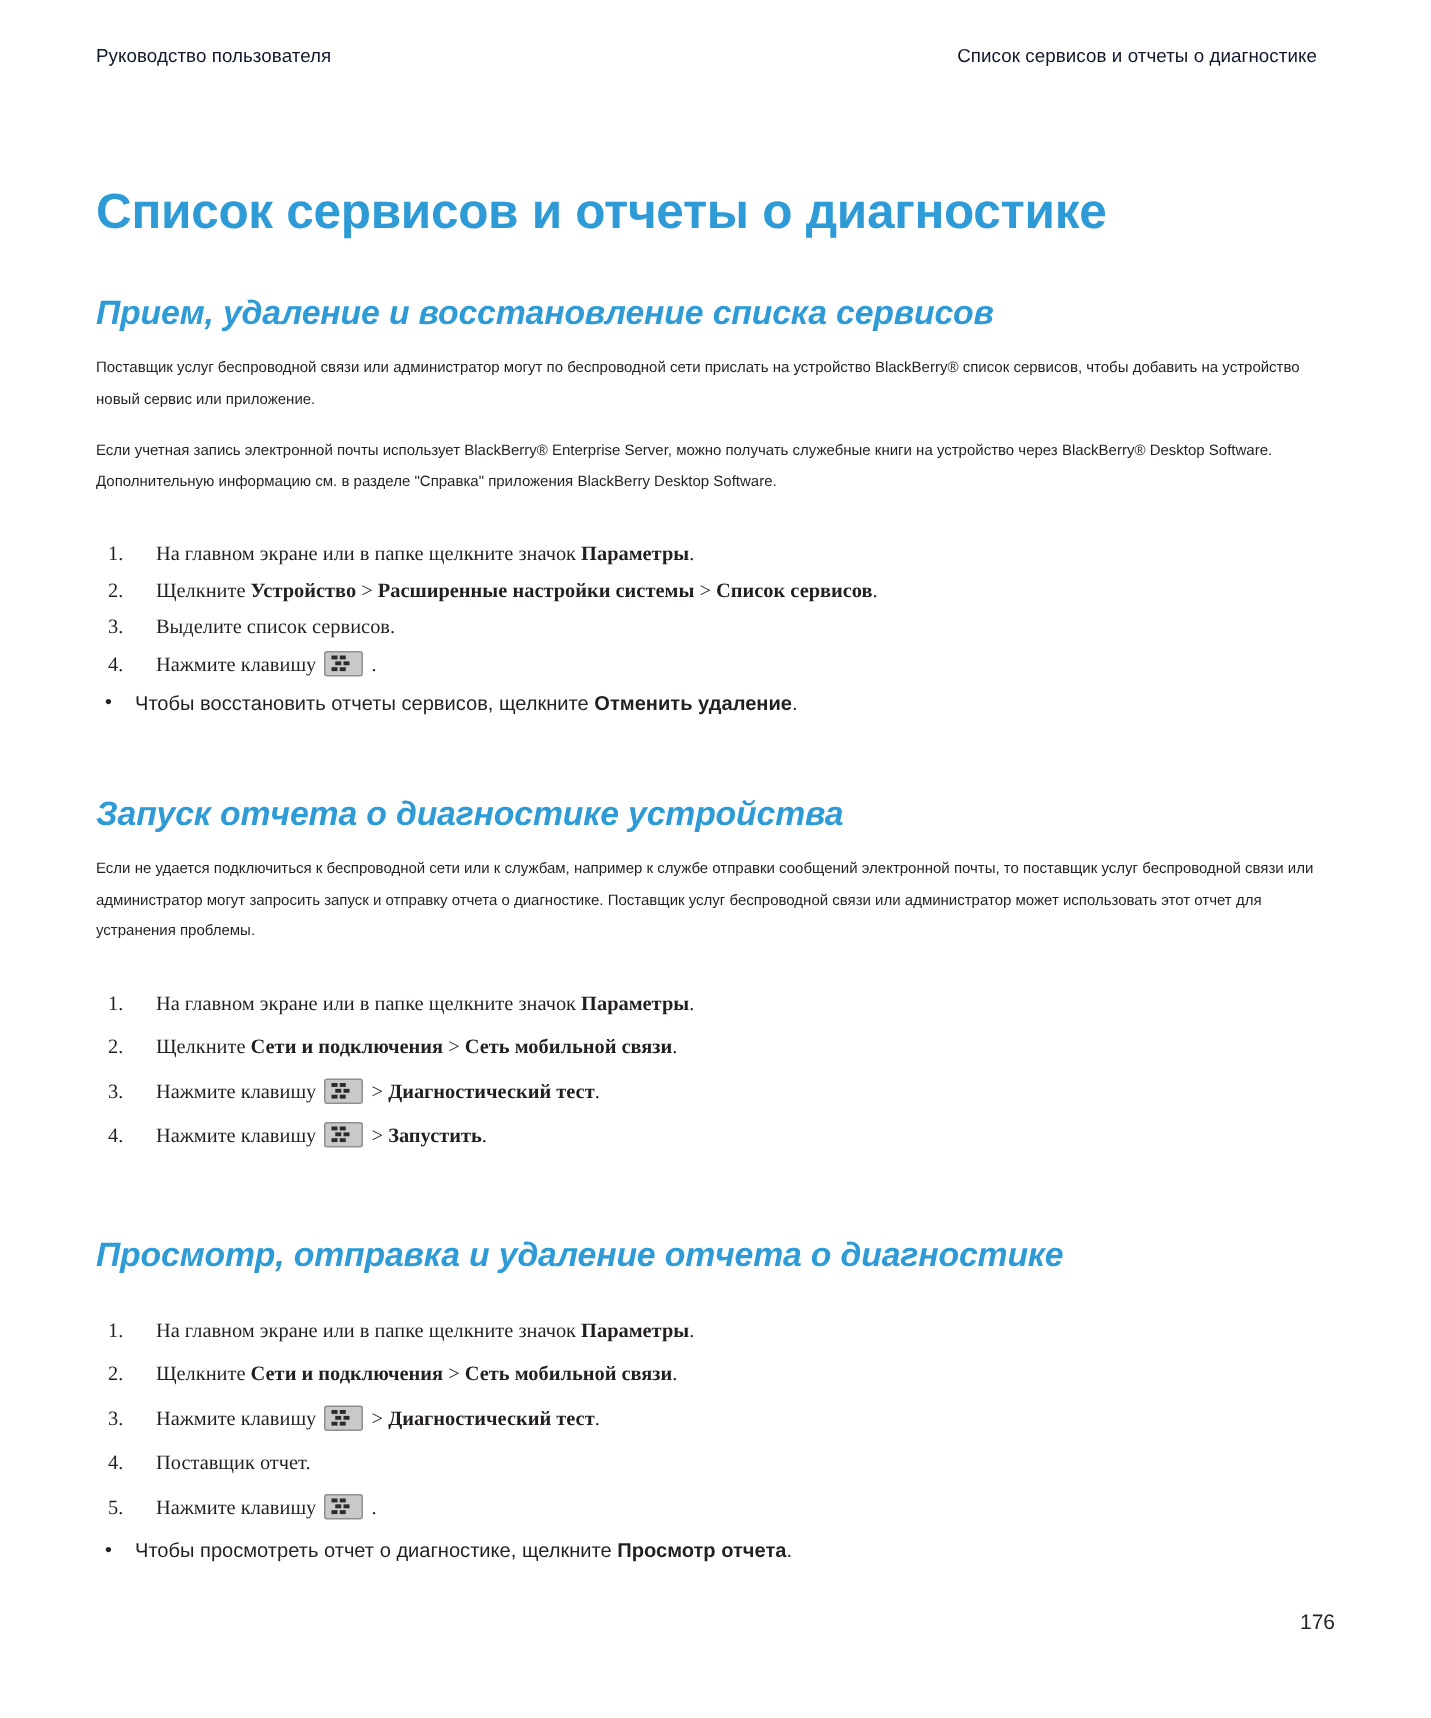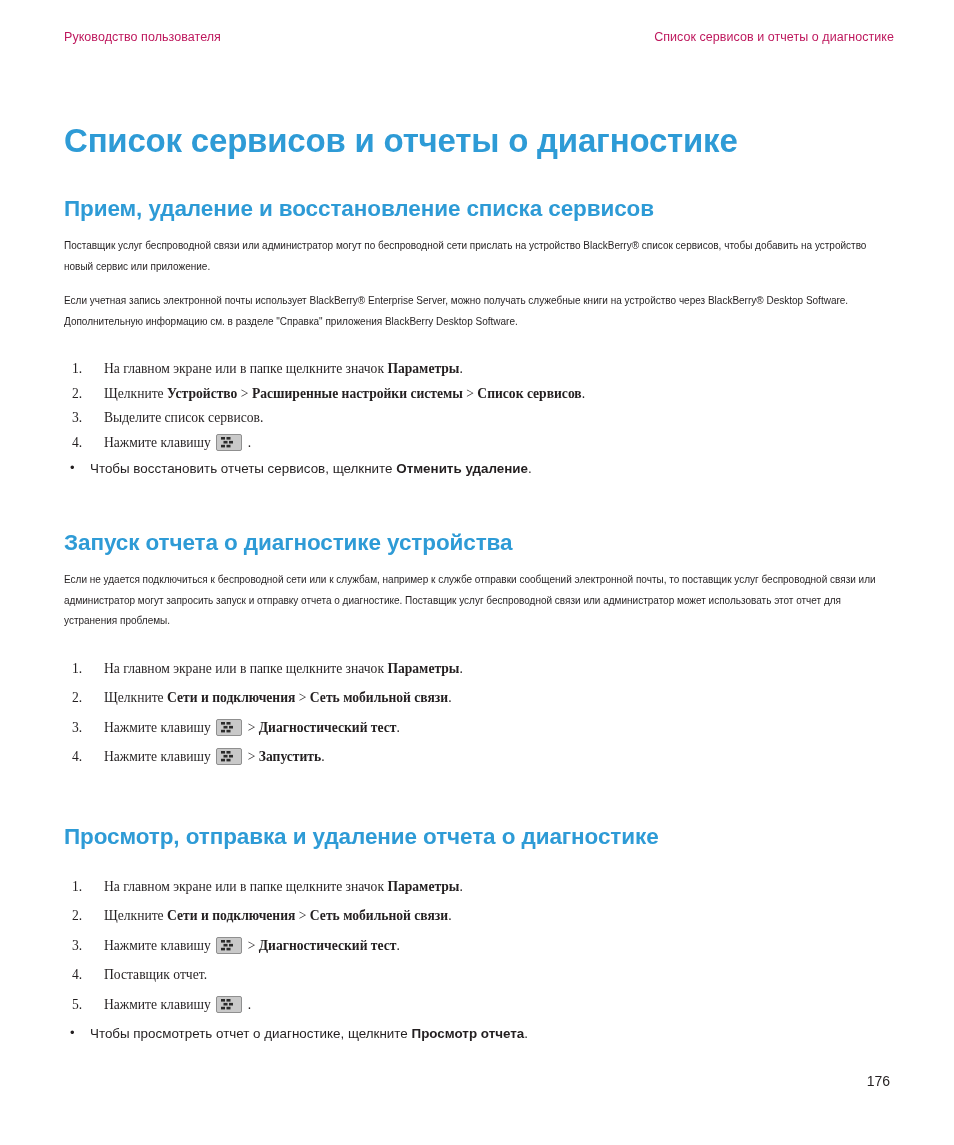--- a/index.html
+++ b/index.html
@@ -19,26 +19,26 @@
     background: #ffffff;
     overflow: hidden;
     box-sizing: border-box;
   }
 
   
   .running-head {
     position: absolute;
     top: 30px;
     left: 64px;
-    right: 60px;
+    right: 76px;
     display: flex;
     justify-content: space-between;
     align-items: baseline;
     font-size: 12.5px;
-    color: #be185d;
+    color: #0f172a;
     letter-spacing: 0.05px;
   }
   .running-head .rh-left,
   .running-head .rh-right { white-space: nowrap; }
 
   
   .content {
     position: absolute;
     top: 122px;
     left: 64px;
@@ -54,20 +54,21 @@
     letter-spacing: -0.2px;
   }
 
   h2.section-title {
     font-size: 22.5px;
     line-height: 26px;
     font-weight: bold;
     color: #2e9bd6;
     margin: 0 0 14px 0;
     letter-spacing: -0.1px;
+    font-style: italic;
   }
 
   p.body-text {
     font-size: 10px;
     line-height: 20.5px;
     margin: 0 0 14px 0;
     color: #231f20;
   }
   p.body-text:last-child { margin-bottom: 0; }
 

